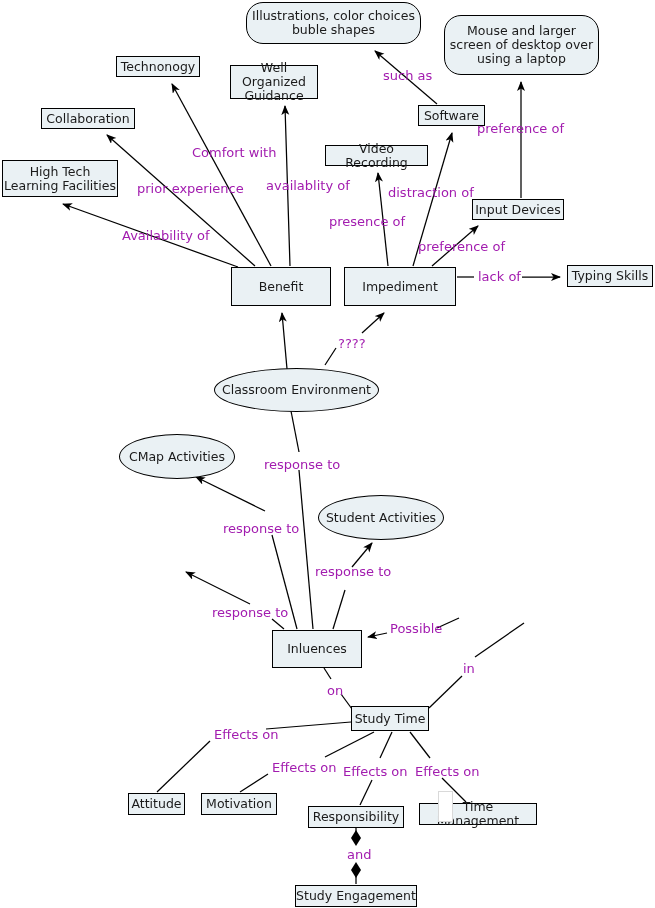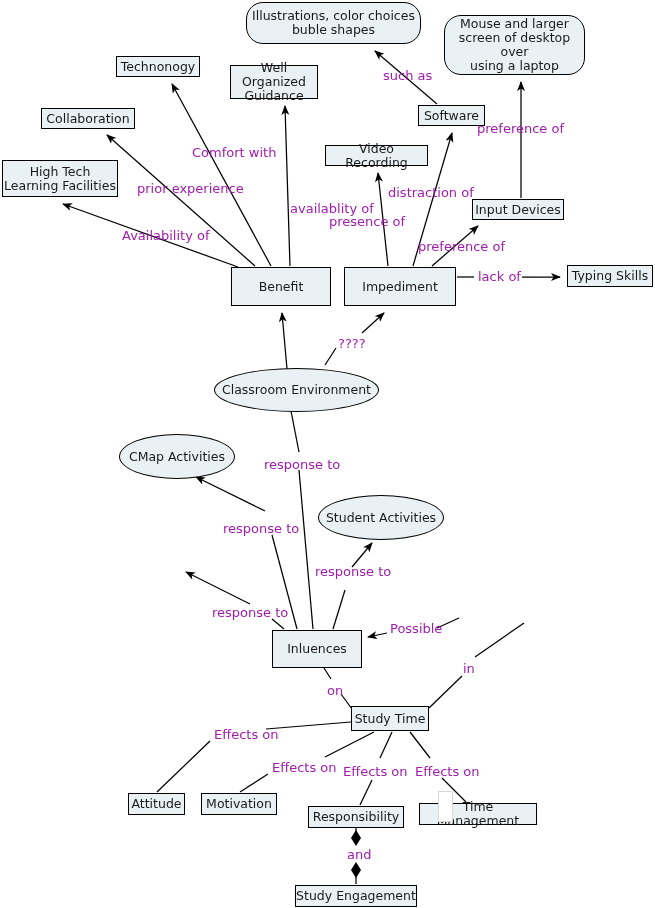--- a/index.html
+++ b/index.html
@@ -139,21 +139,21 @@
       <line x1="356" y1="828" x2="356" y2="833"></line>
       <line x1="356" y1="869" x2="356" y2="884"></line>
     </g>
 
     <polygon points="356,830 361,838 356,846 351,838" fill="#000000"></polygon>
     <polygon points="356,862 361,870 356,878 351,870" fill="#000000"></polygon>
   </svg>
 
   <div class="node rounded" style="left: 246px; top: 2px; width: 175px; height: 42px;"><span>Illustrations, color choices
 buble shapes</span></div>
-  <div class="node rounded" style="left: 444px; top: 15px; width: 141px; height: 60px;"><span>Mouse and larger
+  <div class="node rounded" style="left: 444px; top: 15px; width: 155px; height: 60px;"><span>Mouse and larger
 screen of desktop over
 using a laptop</span></div>
   <div class="node" style="left: 116px; top: 56px; width: 84px; height: 21px;"><span>Technonogy</span></div>
   <div class="node" style="left: 230px; top: 65px; width: 88px; height: 34px;"><span>Well Organized
 Guidance</span></div>
   <div class="node" style="left: 418px; top: 105px; width: 67px; height: 21px;"><span>Software</span></div>
   <div class="node" style="left: 41px; top: 108px; width: 94px; height: 21px;"><span>Collaboration</span></div>
   <div class="node" style="left: 325px; top: 145px; width: 103px; height: 21px;"><span>Video Recording</span></div>
   <div class="node" style="left: 2px; top: 160px; width: 116px; height: 37px;"><span>High Tech
 Learning Facilities</span></div>
@@ -171,21 +171,21 @@
   <div class="node" style="left: 308px; top: 806px; width: 96px; height: 22px;"><span>Responsibility</span></div>
   <div class="node" style="left: 419px; top: 803px; width: 118px; height: 22px;"><span>Time Management</span></div>
   <div class="node" style="left: 295px; top: 885px; width: 122px; height: 22px;"><span>Study Engagement</span></div>
 
   <div class="cursor-artifact" style="left:438px; top:791px; width:13px; height:29px;"></div>
 
   <div class="edge-label" style="left: 383px; top: 69px;">such as</div>
   <div class="edge-label" style="left: 477px; top: 122px;">preference of</div>
   <div class="edge-label" style="left: 192px; top: 146px;">Comfort with</div>
   <div class="edge-label" style="left: 137px; top: 182px;">prior experience</div>
-  <div class="edge-label" style="left: 266px; top: 202px; margin-left: 24px;">availablity of</div>
+  <div class="edge-label" style="left: 266px; top: 179px;">availablity of</div>
   <div class="edge-label" style="left: 388px; top: 186px;">distraction of</div>
   <div class="edge-label" style="left: 329px; top: 215px;">presence of</div>
   <div class="edge-label" style="left: 122px; top: 229px;">Availability of</div>
   <div class="edge-label" style="left: 418px; top: 240px;">preference of</div>
   <div class="edge-label" style="left: 478px; top: 270px;">lack of</div>
   <div class="edge-label" style="left: 338px; top: 337px;">????</div>
   <div class="edge-label" style="left: 264px; top: 458px;">response to</div>
   <div class="edge-label" style="left: 223px; top: 522px;">response to</div>
   <div class="edge-label" style="left: 315px; top: 565px;">response to</div>
   <div class="edge-label" style="left: 212px; top: 606px;">response to</div>

